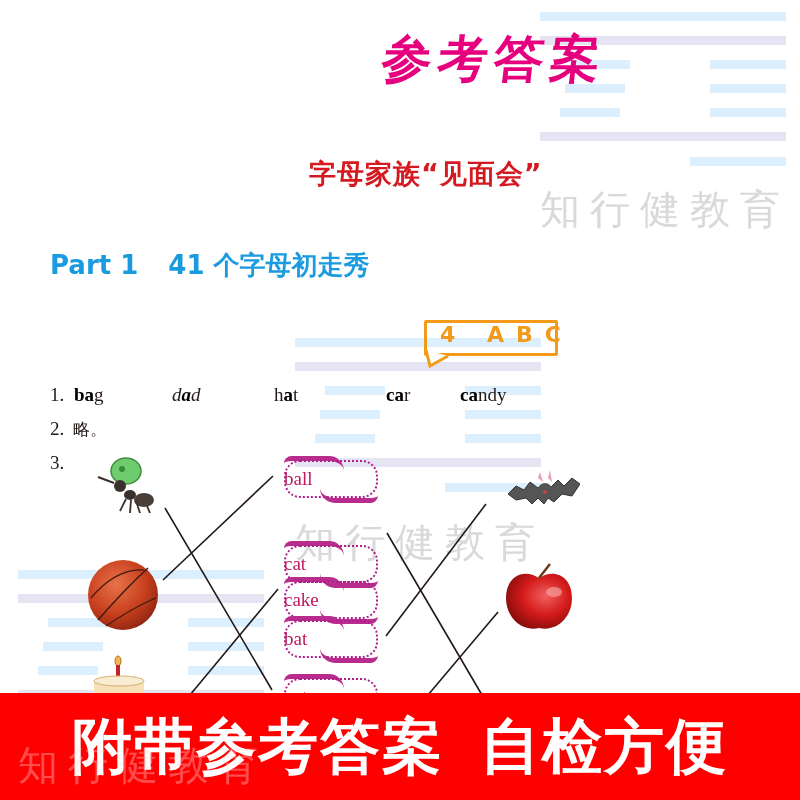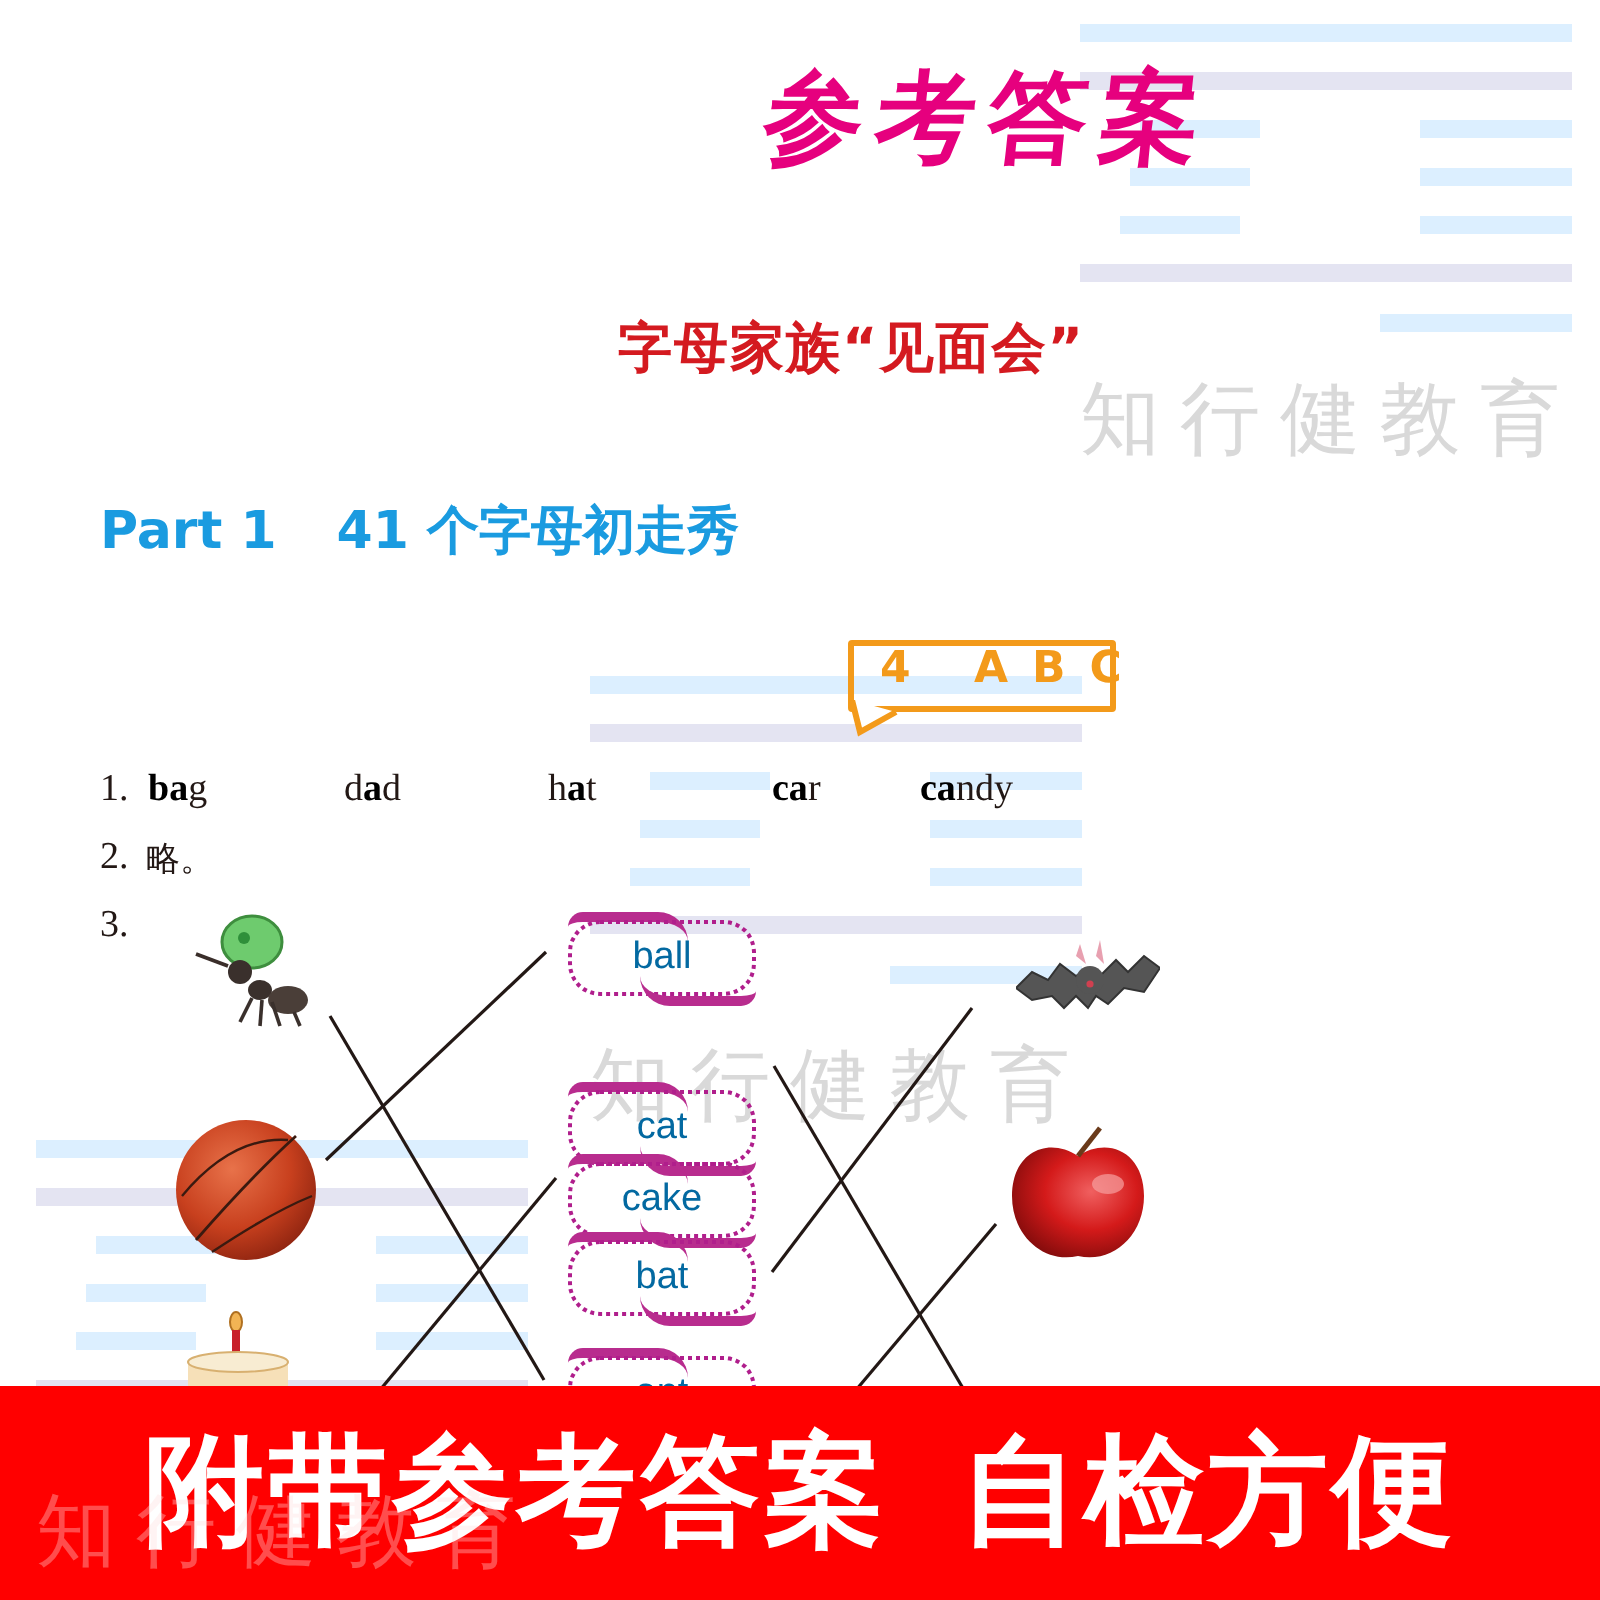--- a/index.html
+++ b/index.html
@@ -16,21 +16,21 @@
   .part { position:absolute; left:50px; top:248px; font-size:26px; font-weight:bold; color:#1a9be0; white-space:nowrap; }
   .part .gap { display:inline-block; width:30px; }
   .abc { position:absolute; left:424px; top:320px; width:134px; height:36px; border:3px solid #f39a1a; border-radius:2px; box-sizing:border-box; }
   .abc-text { position:absolute; left:440px; top:322px; font-size:22px; font-weight:bold; color:#f39a1a; letter-spacing:12px; font-family:"DejaVu Sans", sans-serif; white-space:nowrap; }
   .q { position:absolute; font-family:"Liberation Serif", serif; font-size:19px; color:#231815; white-space:nowrap; }
   .hl { color:#000000; font-weight:bold; }
   .box { position:absolute; width:94px; height:38px; }
   .box .frame { position:absolute; left:0; top:0; width:94px; height:38px; border:2px dotted #b01e8c; border-radius:16px; box-sizing:border-box; }
   .box .swoosh-top { position:absolute; left:0px; top:-4px; width:60px; height:10px; border-top:5px solid #b82c8e; border-radius:20px 40px 0 0; }
   .box .swoosh-bot { position:absolute; right:0px; bottom:-5px; width:58px; height:10px; border-bottom:5px solid #b82c8e; border-radius:0 0 20px 40px; }
-  .box .lbl { position:absolute; left:0; top:0; width:94px; height:38px; line-height:38px; text-align:center; font-family:Liberation Sans, sans-serif; font-size:19px; color:#0369a1; }
+  .box .lbl { position:absolute; left:0; top:0; width:94px; height:38px; line-height:38px; text-align:left; font-family:Liberation Serif, serif; font-size:19px; color:#be185d; }
   .banner { position:absolute; left:0; top:693px; width:800px; height:107px; background:#ff0000; }
   .banner-text { position:absolute; left:0; top:693px; width:800px; height:94px; line-height:107px; text-align:center; color:#ffffff; font-size:60px; font-weight:bold; letter-spacing:2px; white-space:nowrap; font-family:"DejaVu Sans", sans-serif; }
   .banner-text .sp { display:inline-block; width:36px; }
 </style>
 </head>
 <body>
 
 <div class="wm" style="left:540px; top:12px; width:246px; height:155px;">
   <div class="bar bl" style="left:0; top:0; width:246px;"></div>
   <div class="bar pl" style="left:0; top:24px; width:246px;"></div>
@@ -81,21 +81,21 @@
 <div class="abs" style="left:0;top:0;">
   <div class="abc"></div>
   <svg class="abs" style="left:424px; top:350px;" width="30" height="20" viewBox="0 0 30 20">
     <polyline points="2,0 6,16 24,6" fill="#ffffff" stroke="#f39a1a" stroke-width="3"></polyline>
   </svg>
   <div class="abc-text">4 ABC</div>
 </div>
 
 <div class="q" style="left:50px; top:384px;">1.</div>
 <div class="q" style="left:74px; top:384px;"><span></span><span class="hl">ba</span><span>g</span></div>
-<div class="q" style="left:172px; top:384px;"><span>d</span><span class="hl">a</span><span>d</span></div>
+<div class="q" style="left:172px; top:384px;font-style:italic;"><span>d</span><span class="hl">a</span><span>d</span></div>
 <div class="q" style="left:274px; top:384px;"><span>h</span><span class="hl">a</span><span>t</span></div>
 <div class="q" style="left:386px; top:384px;"><span></span><span class="hl">ca</span><span>r</span></div>
 <div class="q" style="left:460px; top:384px;"><span></span><span class="hl">ca</span><span>ndy</span></div>
 
 <div class="q" style="left:50px; top:418px;">2.</div>
 <div class="q" style="left:73px; top:418px; font-family:'DejaVu Sans', sans-serif; font-size:17px;">略。</div>
 
 <div class="q" style="left:50px; top:452px;">3.</div>
 
 <svg class="abs" style="left:0; top:0;" width="800" height="800">

